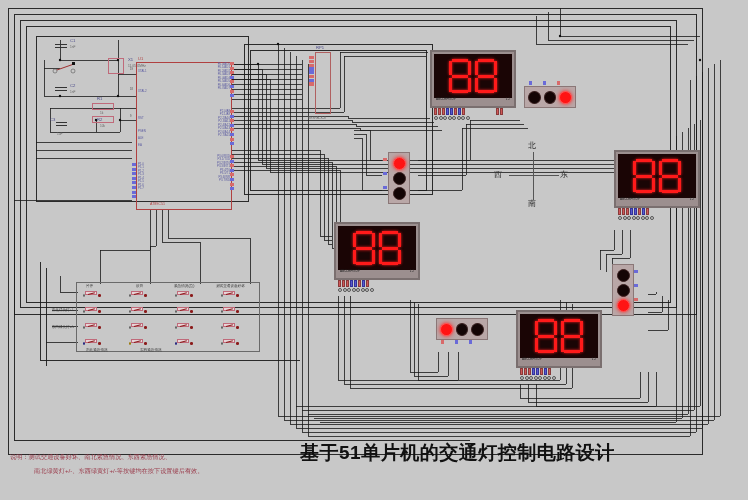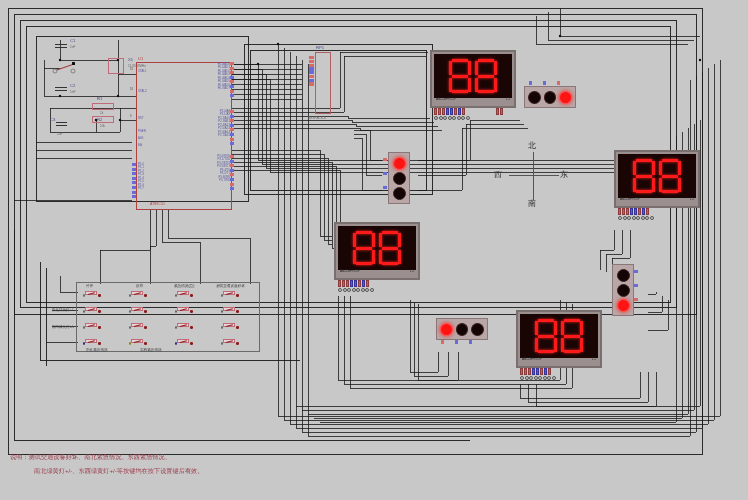--- a/index.html
+++ b/index.html
@@ -833,17 +833,18 @@
     <div class="nodeL" style="background:#3a3aa8;border-color:#2a2a80;"></div>
       <div class="nodeR"></div>
   </div>
   <div class="key" style="left:220px;top:338px;">
     <div class="body"></div>
       <div class="stem"></div>
       <div class="nodeL"></div>
       <div class="nodeR"></div>
   </div>
 
+  <div class="title" style="left:300px;top:440px;">基于51单片机的交通灯控制电路设计</div>
 
   <div class="note" style="left:10px;top:452px;">说明：测试交通设备好坏、南北紧急情况、东西紧急情况、</div>
   <div class="note" style="left:34px;top:466px;">南北绿黄灯+/-、东西绿黄灯+/-等按键均在按下设置键后有效。</div>
 
 </div>
 
 </body></html>

